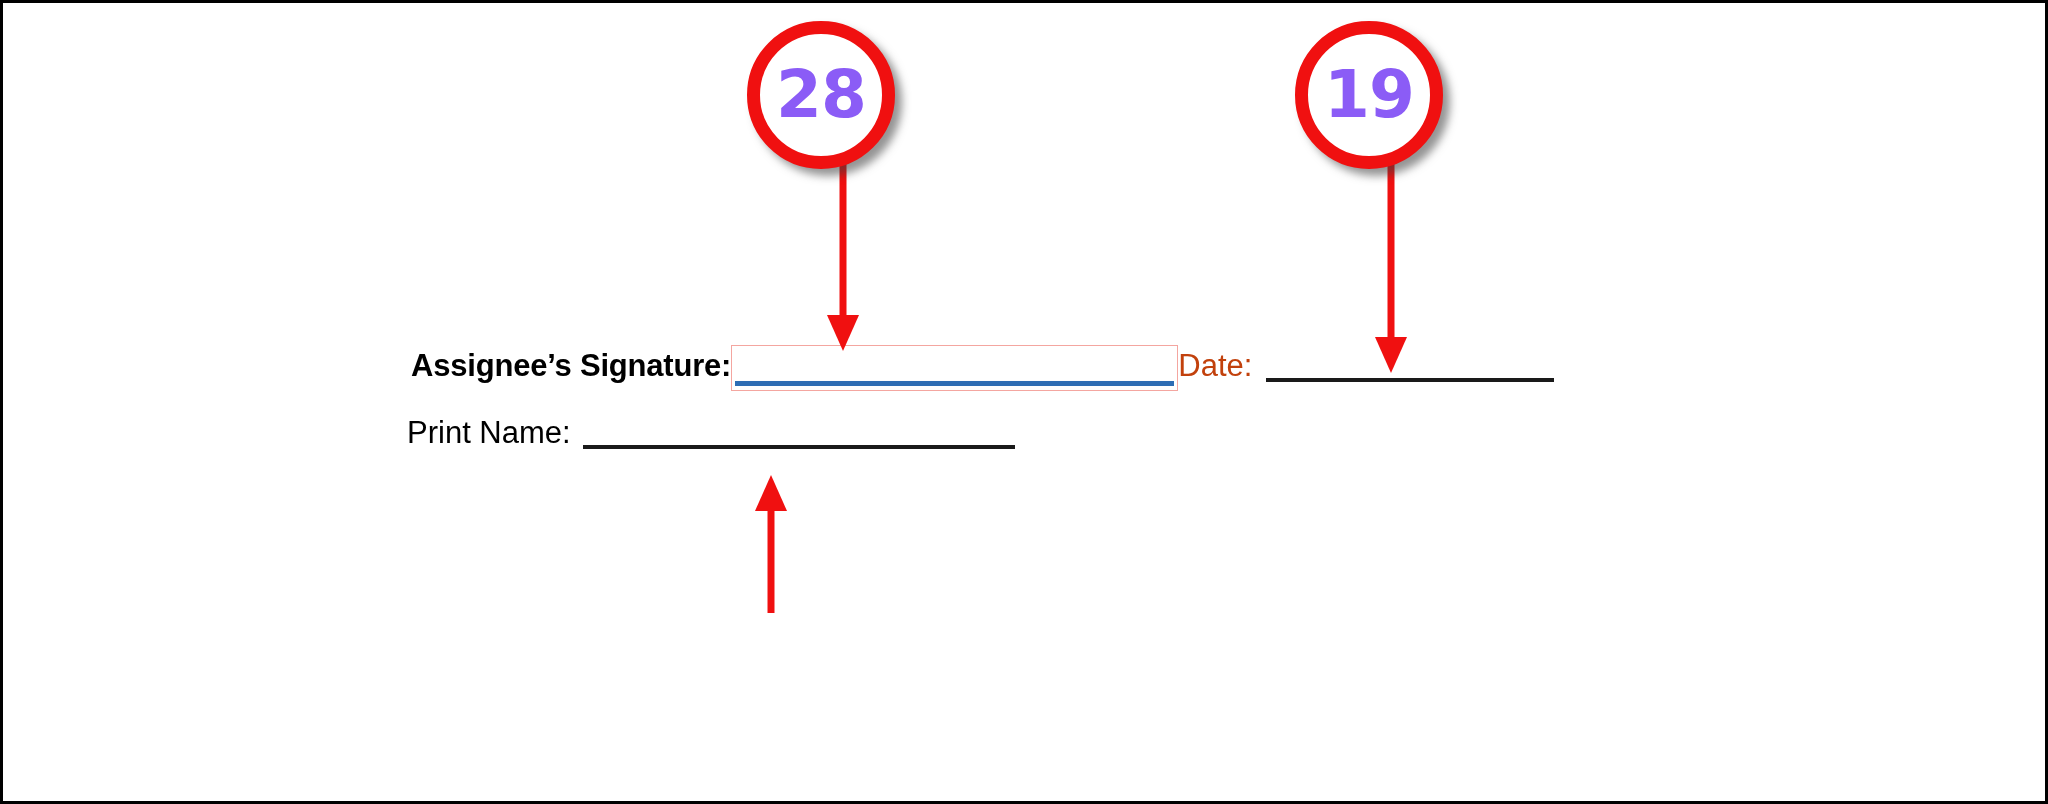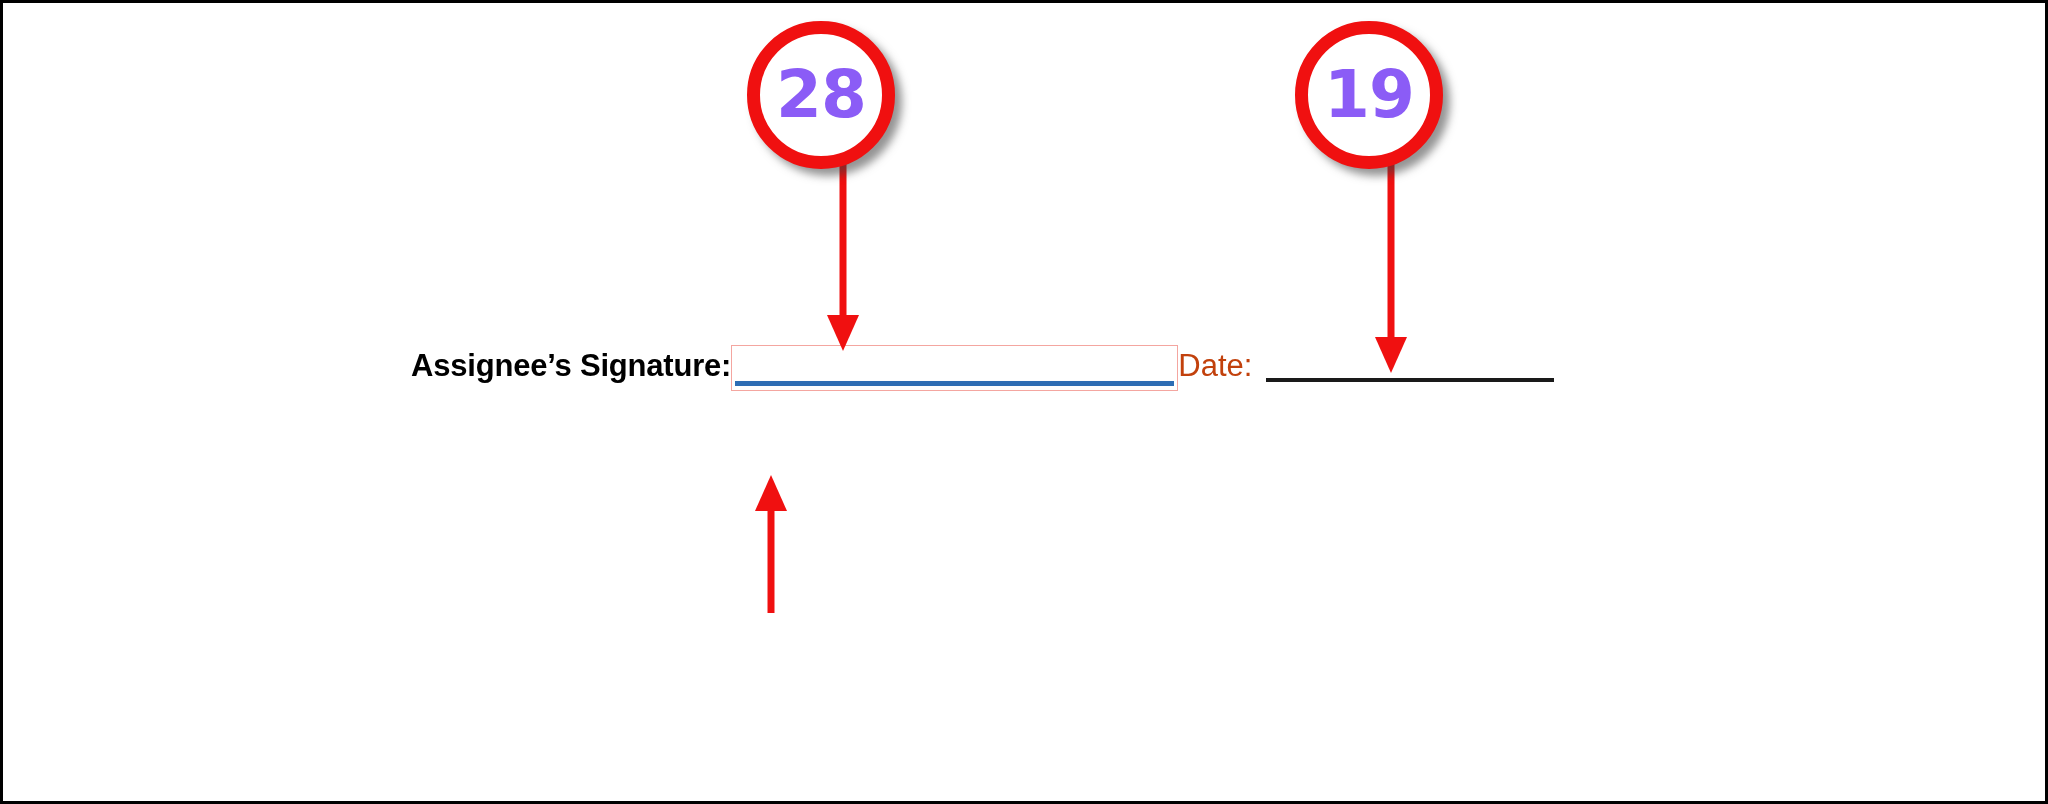--- a/index.html
+++ b/index.html
@@ -161,20 +161,24 @@
 
       <div class="sig-field">
         <span class="sig-field-line"></span>
       </div>
 
       <span class="date-label">Date:</span>
 
       <span class="date-rule"></span>
     </div>
 
+    <div class="print-row">
+      <span class="print-label">Print Name:</span>
+      <span class="print-rule"></span>
+    </div>
 
   </div>
 
   <div class="badge" id="badge-28">
     <span class="badge-num">28</span>
   </div>
   <div class="arrow" id="arrow-28">
     <svg width="44" height="190" viewBox="0 0 44 190" xmlns="http://www.w3.org/2000/svg">
       <line x1="22" y1="0" x2="22" y2="160" stroke="#F01010" stroke-width="7"></line>
       <polygon points="22,188 6,152 38,152" fill="#F01010"></polygon>

